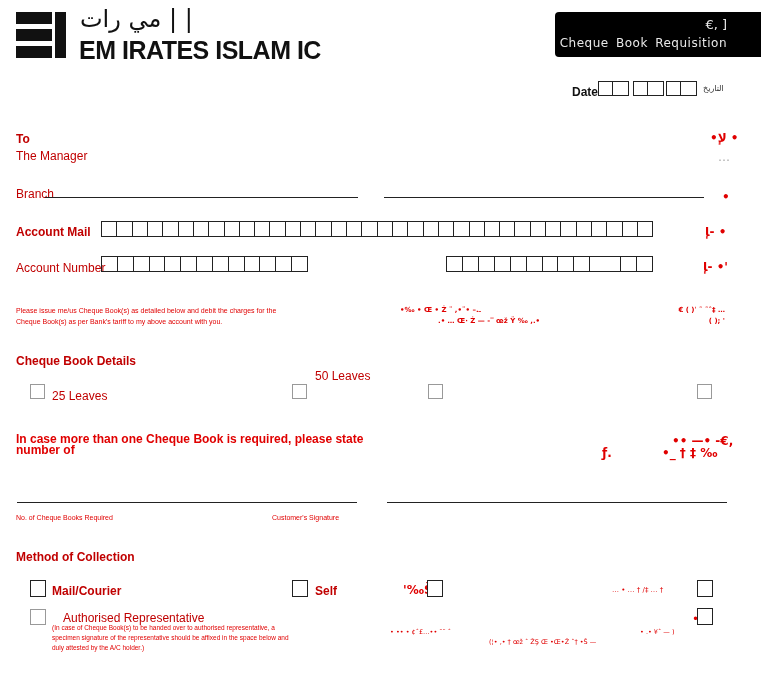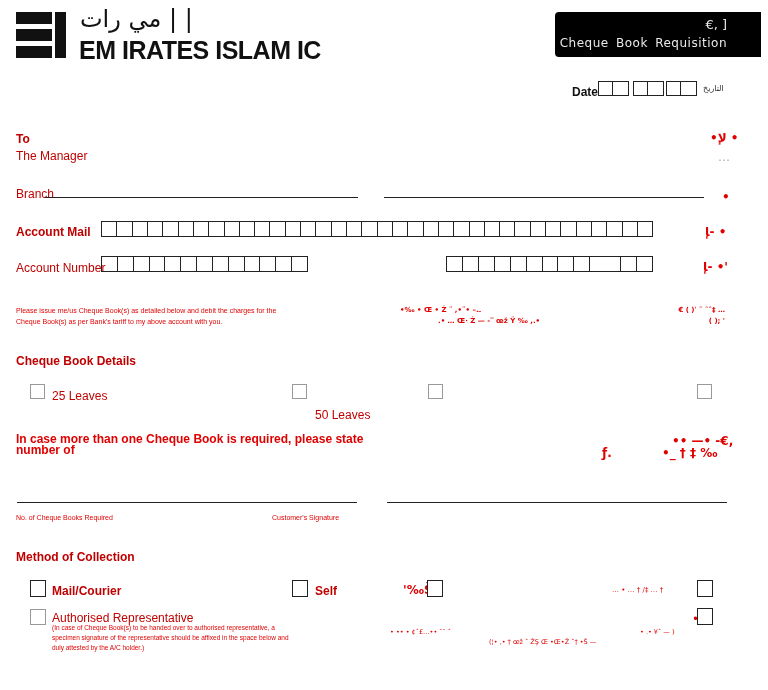--- a/index.html
+++ b/index.html
@@ -173,21 +173,21 @@
 <div class="abs s7 b ar-garb para" style="left:655px; top:305px; text-align:right; width:70px;">
   <div>€ (   )ˈ  ˜ ˜ˆ‡ …</div>
   <div>(   );  '</div>
 </div>
 
 <div class="abs s8 b dred" style="left:16px; top:354px;">Cheque Book Details</div>
 
 <div class="abs cb" style="left:30px; top:384px;"></div>
 <div class="abs s8 dred" style="left:52px; top:389px;">25 Leaves</div>
 <div class="abs cb" style="left:292px; top:384px;"></div>
-<div class="abs s8 dred" style="left:315px; top:408px;">50 Leaves</div>
+<div class="abs s8 dred" style="left:315px; top:369px;">50 Leaves</div>
 <div class="abs cb" style="left:428px; top:384px;"></div>
 <div class="abs cb" style="left:697px; top:384px;"></div>
 
 <div class="abs s8 b red para" style="left:16px; top:434px; width:360px;">
   <div>In case more than one Cheque Book is required, please state number of</div>
 </div>
 <div class="abs s8 b ar-garb" style="left:672px; top:434px;">•• —• -€,</div>
 <div class="abs s8 b ar-garb" style="left:602px; top:446px;">ƒ.</div>
 <div class="abs s8 b ar-garb" style="left:662px; top:446px;">•_ † ‡ ‰</div>
 
@@ -201,21 +201,21 @@
 <div class="abs cb dark" style="left:30px; top:580px;"></div>
 <div class="abs s8 b dred" style="left:52px; top:584px;">Mail/Courier</div>
 <div class="abs cb dark" style="left:292px; top:580px;"></div>
 <div class="abs s8 b dred" style="left:315px; top:584px;">Self</div>
 <div class="abs s8 b ar-garb" style="left:391px; top:583px;margin-left:12px;">'‰ŠĖ</div>
 <div class="abs cb dark" style="left:427px; top:580px;"></div>
 <div class="abs s7 ar-garb" style="left:612px; top:586px;">… • … † /‡   … †</div>
 <div class="abs cb dark" style="left:697px; top:580px;"></div>
 
 <div class="abs cb" style="left:30px; top:609px; width:16px; height:16px;"></div>
-<div class="abs s8 dred" style="left:52px; top:611px;">Authorised Representative</div>
+<div class="abs s8 dred" style="left:63px; top:611px;">Authorised Representative</div>
 <div class="abs red para" style="left:52px; top:623px; width:305px; font-size:6.5px; line-height:10px;">
   <div>(In case of Cheque Book(s) to be handed over to authorised representative, a</div>
   <div>specimen signature of the representative should be affixed in the space below and</div>
   <div>duly attested by the A/C holder.)</div>
 </div>
 <div class="abs s8 ar-garb" style="left:692px; top:612px;">•</div>
 <div class="abs cb dark" style="left:697px; top:608px;"></div>
 <div class="abs ar-garb" style="left:390px; top:628px; font-size:6.5px;">•  •• •  ¢ˆ£…••    ˜¨ ˆ</div>
 <div class="abs ar-garb" style="left:453px; top:638px; font-size:6.5px;margin-left:36px;">(¦•     ,•    † œž ˆ ŽŞ Œ   •Œ•Ž ˆ†   •Š —</div>
 <div class="abs ar-garb" style="left:640px; top:628px; font-size:6.5px;">• .•   ¥ˆ — )</div>

